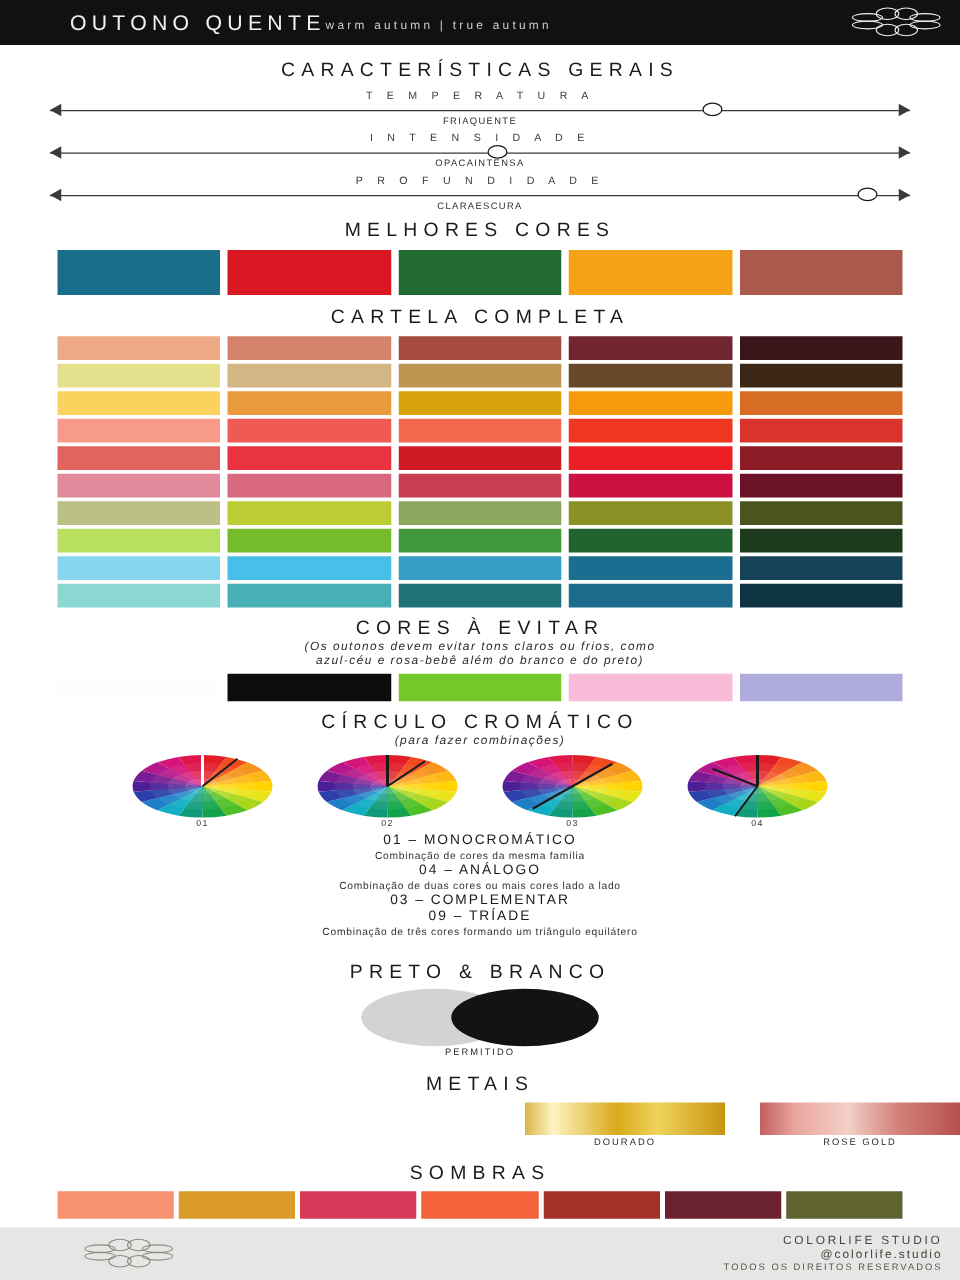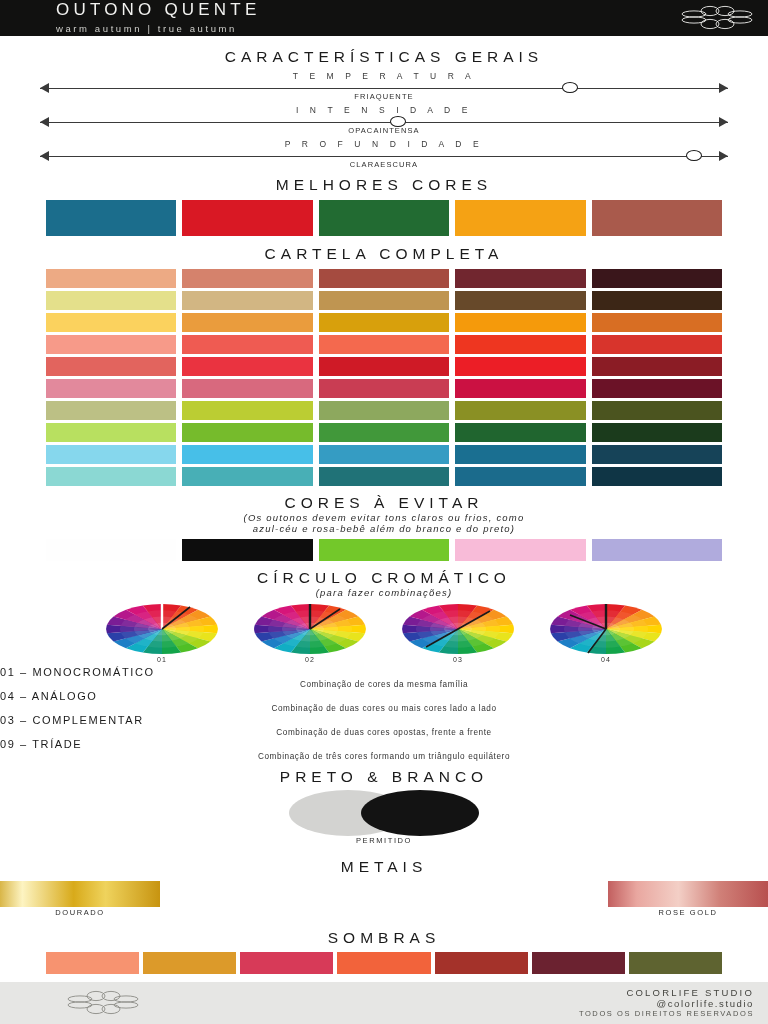--- a/index.html
+++ b/index.html
@@ -9,21 +9,21 @@
     font-family:"Liberation Sans", sans-serif;
     overflow:hidden;
     position:relative;
   }
   
   .header {
     height:36px; background:#111110;
     display:flex; align-items:center; justify-content:space-between;
     padding:0 14px 0 56px;
   }
-  .hdr-titles { display:flex; flex-direction:column; justify-content:center; }
+  .hdr-titles { display:flex; flex-direction:row; justify-content:center; }
   .hdr-title {
     color:#f2f2f0; font-size:17px; letter-spacing:4.2px; font-weight:400;
     line-height:17px;
   }
   .hdr-sub {
     color:#cfcfcb; font-size:9.5px; letter-spacing:2.6px; line-height:12px;
     margin-top:5px;
   }
   .logo { width:84px; height:30px; }
   
@@ -72,39 +72,39 @@
   .grid-sw { height:19px; }
   
   .avoid-row { display:flex; gap:6px; padding:0 46px; margin-top:5px; }
   .avoid-sw { flex:1; height:22px; }
   
   .wheels { display:flex; justify-content:center; gap:32px; margin-top:5px; }
   .wheel-box { width:116px; text-align:center; }
   .wheel-label { font-size:7px; letter-spacing:1px; color:#333; margin-top:1px; }
   .combo-list { margin-top:3px; }
   .combo-name {
-    text-align:left; font-size:11px; letter-spacing:1.6px; color:#1b1b1b;
+    text-align:center; font-size:11px; letter-spacing:1.6px; color:#1b1b1b;
     line-height:13px;
   }
   .combo-desc {
     text-align:center; font-size:8.2px; letter-spacing:0.6px; color:#333;
     line-height:11px;
   }
   
   .bw-wrap { display:flex; justify-content:center; gap:78px; margin-top:4px; }
   .bw-group { position:relative; width:190px; height:48px; }
   .ell { position:absolute; top:0; width:118px; height:46px; border-radius:50%; }
   .ell.left  { left:0; }
   .ell.right { right:0; }
   .bw-cap {
     position:absolute; top:46px; left:0; right:0; text-align:center;
     font-size:7.5px; letter-spacing:1.6px; color:#2b2b2b;
   }
   
-  .metals { display:flex; justify-content:space-between; gap:28px; margin-top:5px; }
+  .metals { display:flex; justify-content:flex-end; gap:28px; margin-top:5px; }
   .metal-box { width:160px; text-align:center; }
   .metal-bar { height:26px; }
   .metal-cap { font-size:7.5px; letter-spacing:1.6px; color:#2b2b2b; margin-top:1px; }
   
   .shadow-row { display:flex; gap:4px; padding:0 46px; margin-top:5px; }
   .shadow-sw { flex:1; height:22px; }
   
   .blush-row { display:flex; justify-content:center; gap:8px; margin-top:5px; }
   .blush-sw { width:114px; height:40px; border-radius:50%; }
   
@@ -808,27 +808,26 @@
         </svg>
         <div class="wheel-label">04</div>
       </div>
     </div>
   <div class="combo-list" id="combo-list">
       <div class="combo-name">01 – MONOCROMÁTICO</div>
       <div class="combo-desc">Combinação de cores da mesma família</div>
       <div class="combo-name">04 – ANÁLOGO</div>
       <div class="combo-desc">Combinação de duas cores ou mais cores lado a lado</div>
       <div class="combo-name">03 – COMPLEMENTAR</div>
-      <div class="combo-desc">Combinação de duas cores opostas, frente a frente</div>
       <div class="combo-name">09 – TRÍADE</div>
       <div class="combo-desc">Combinação de três cores formando um triângulo equilátero</div>
     </div>
 </div>
 
-<div style="margin-top:6px;">
+<div style="margin-top:18px;">
   <div class="sec-title">PRETO &amp; BRANCO</div>
   <div class="bw-wrap" id="bw-wrap">
       <div class="bw-group">
         <div class="ell left" style="background:#d3d3d1"></div>
         <div class="ell right" style="background:#131313"></div>
         <div class="bw-cap">PERMITIDO</div>
       </div>
     </div>
 </div>
 

